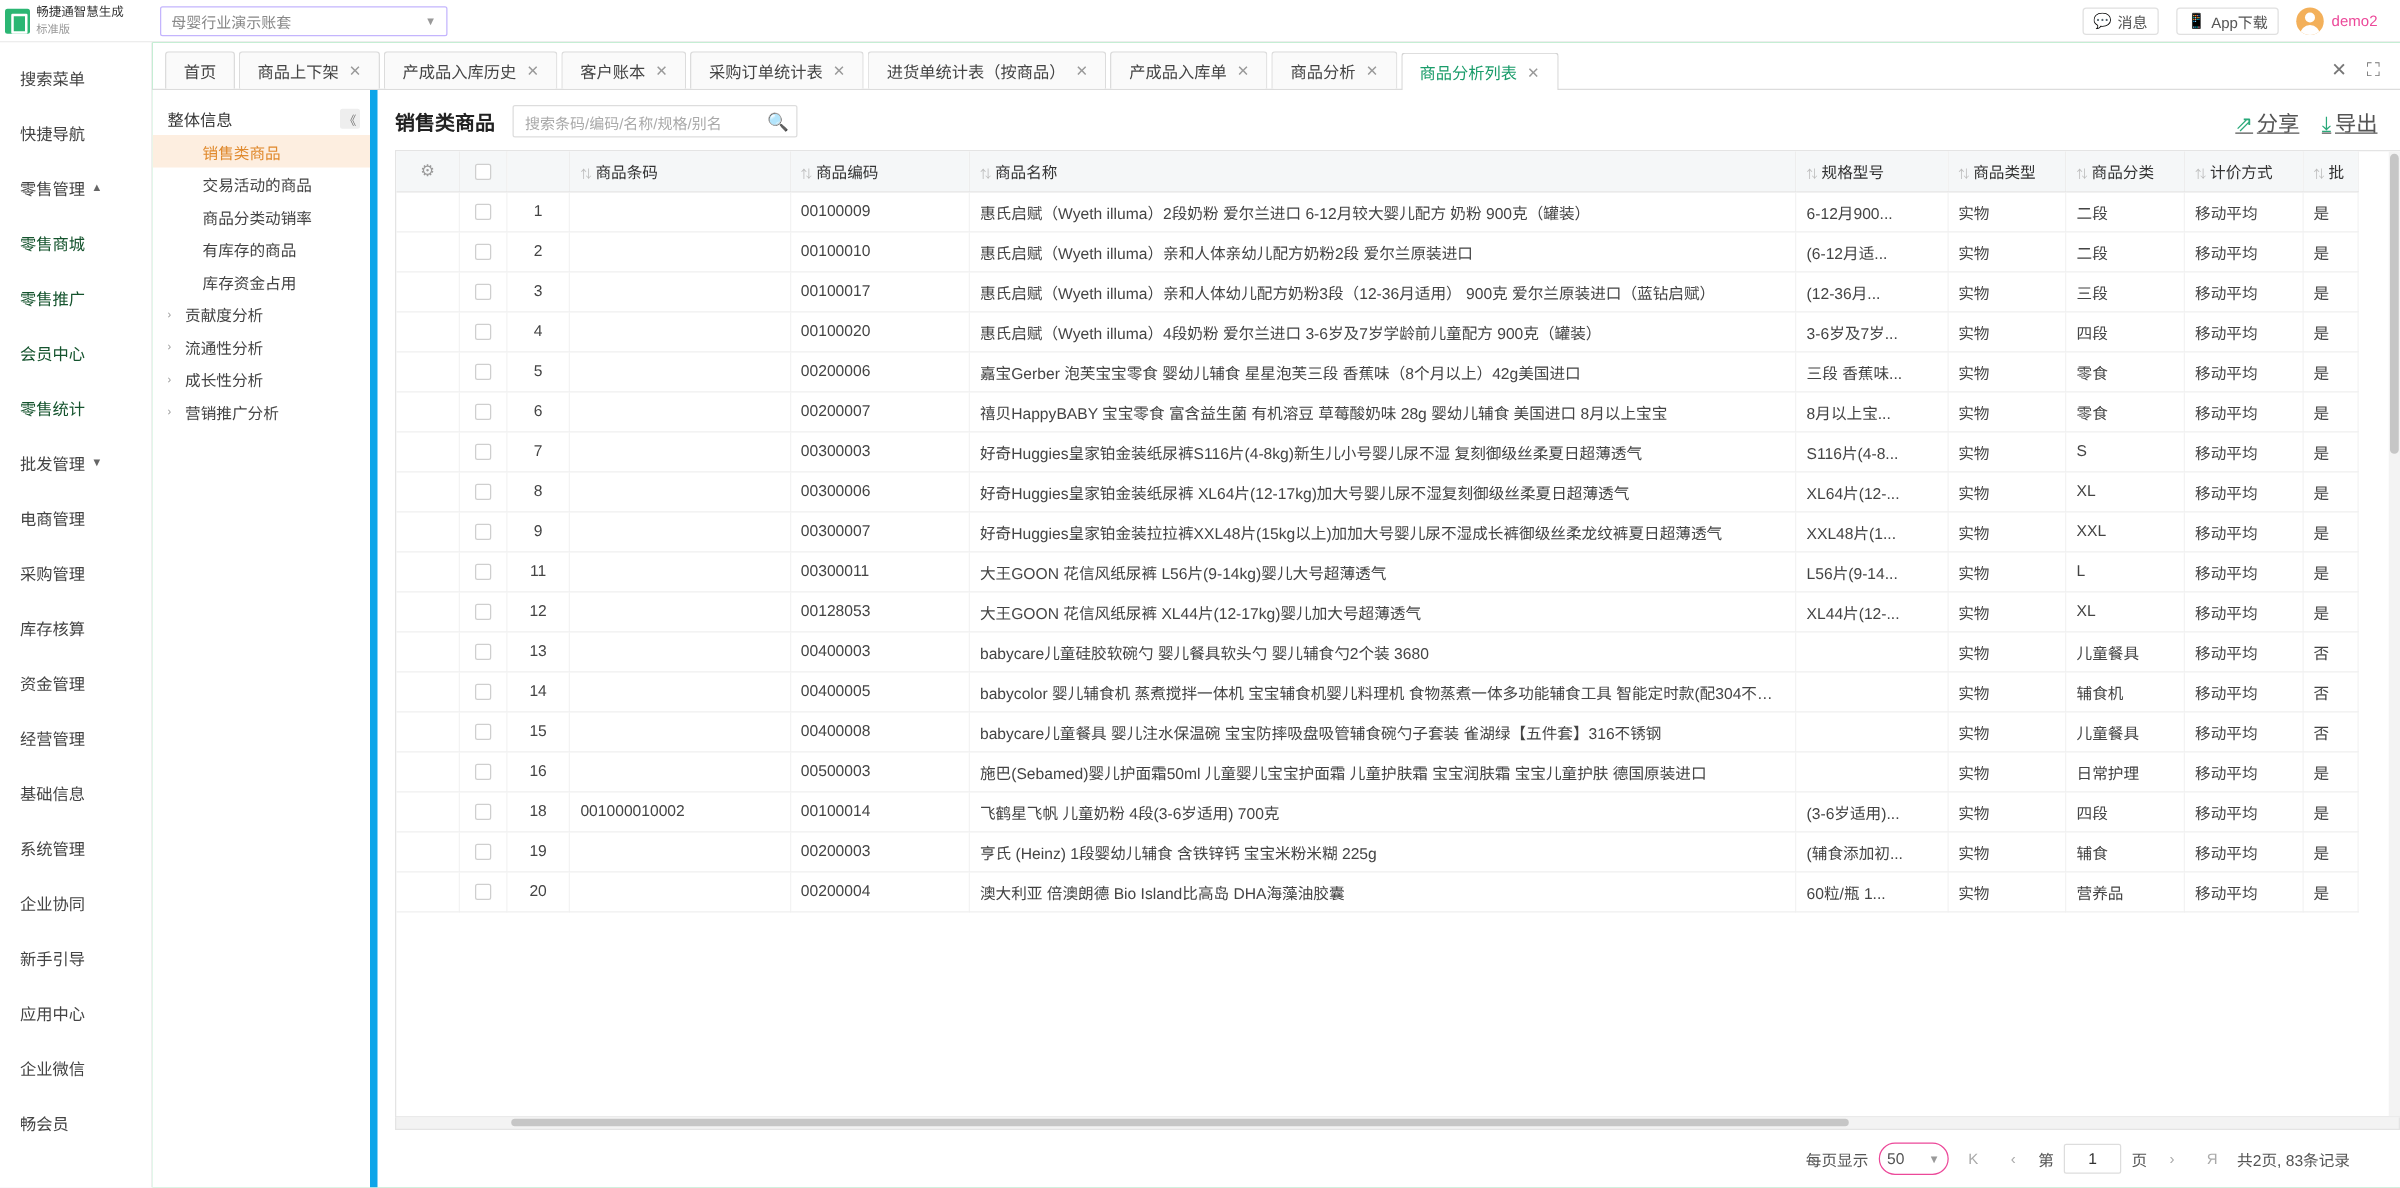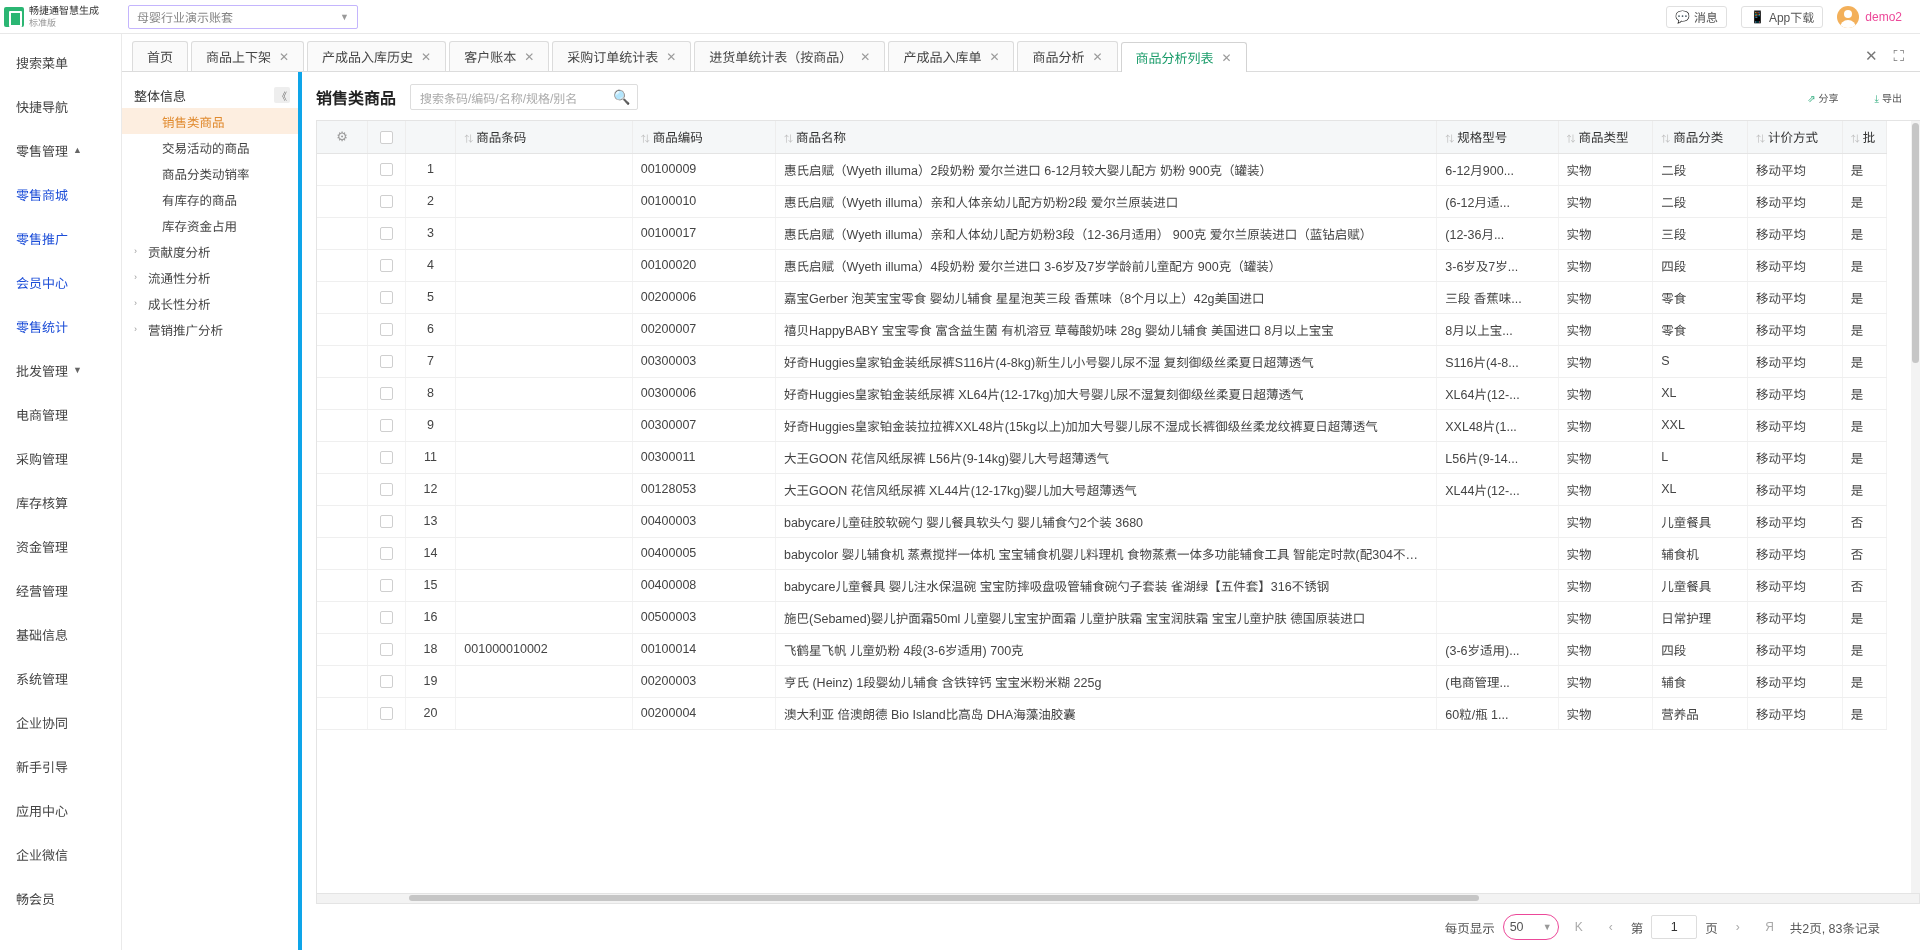--- a/index.html
+++ b/index.html
@@ -143,21 +143,21 @@
     color: #444;
     font-size: 13px;
     position: relative;
     cursor: pointer;
   }
   .nav-item .caret {
     margin-left: 5px;
     font-size: 9px;
     color: #666;
   }
-  .nav-item.sub { padding-left: 16px; color: #1d4ed8; }
+  .nav-item.sub { padding-left: 16px; color: #14532d; }
 
   
   .mainarea {
     flex: 1 1 auto;
     display: flex;
     flex-direction: column;
     min-width: 0;
     background: #22c55e;
   }
 
@@ -211,21 +211,21 @@
     flex: 1 1 auto;
     display: flex;
     min-height: 0;
     background: #fff;
   }
 
   
   .tree {
     width: 180px;
     flex: 0 0 180px;
-    border-right: 4px solid #0ea5e9;
+    border-right: 6px solid #0ea5e9;
     padding-top: 10px;
     overflow: hidden;
     background: #fff;
   }
   .tree-head {
     display: flex;
     align-items: center;
     height: 26px;
     padding-left: 12px;
     font-size: 13px;
@@ -290,24 +290,25 @@
     padding: 0 6px 0 9px;
     color: #aaa;
     font-size: 12px;
     background: #fff;
     justify-content: space-between;
   }
   .search-box .mag { color: #2aa97a; font-size: 14px; }
   .tp-actions {
     margin-left: auto;
     display: flex;
-    gap: 36px;
+    gap: 18px;
     color: #555;
-    font-size: 10px;
-    align-items: center;
+    font-size: 17px;
+    align-items: center;
+    text-decoration: underline;
   }
   .tp-actions span.ic { color: #2aa97a; margin-right: 3px; }
 
   
   .table-wrap {
     margin-top: 8px;
     border: 1px solid #e4e4e4;
     border-right: none;
     flex: 1 1 auto;
     min-height: 0;
@@ -863,21 +864,21 @@
                   <td>移动平均</td>
                   <td>是</td>
                 </tr>
                 <tr>
                   <td class="c"></td>
                   <td class="c"><span class="chk"></span></td>
                   <td class="c">19</td>
                   <td></td>
                   <td>00200003</td>
                   <td>亨氏 (Heinz) 1段婴幼儿辅食 含铁锌钙 宝宝米粉米糊 225g</td>
-                  <td>(电商管理...</td>
+                  <td>(辅食添加初...</td>
                   <td>实物</td>
                   <td>辅食</td>
                   <td>移动平均</td>
                   <td>是</td>
                 </tr>
                 <tr>
                   <td class="c"></td>
                   <td class="c"><span class="chk"></span></td>
                   <td class="c">20</td>
                   <td></td>

